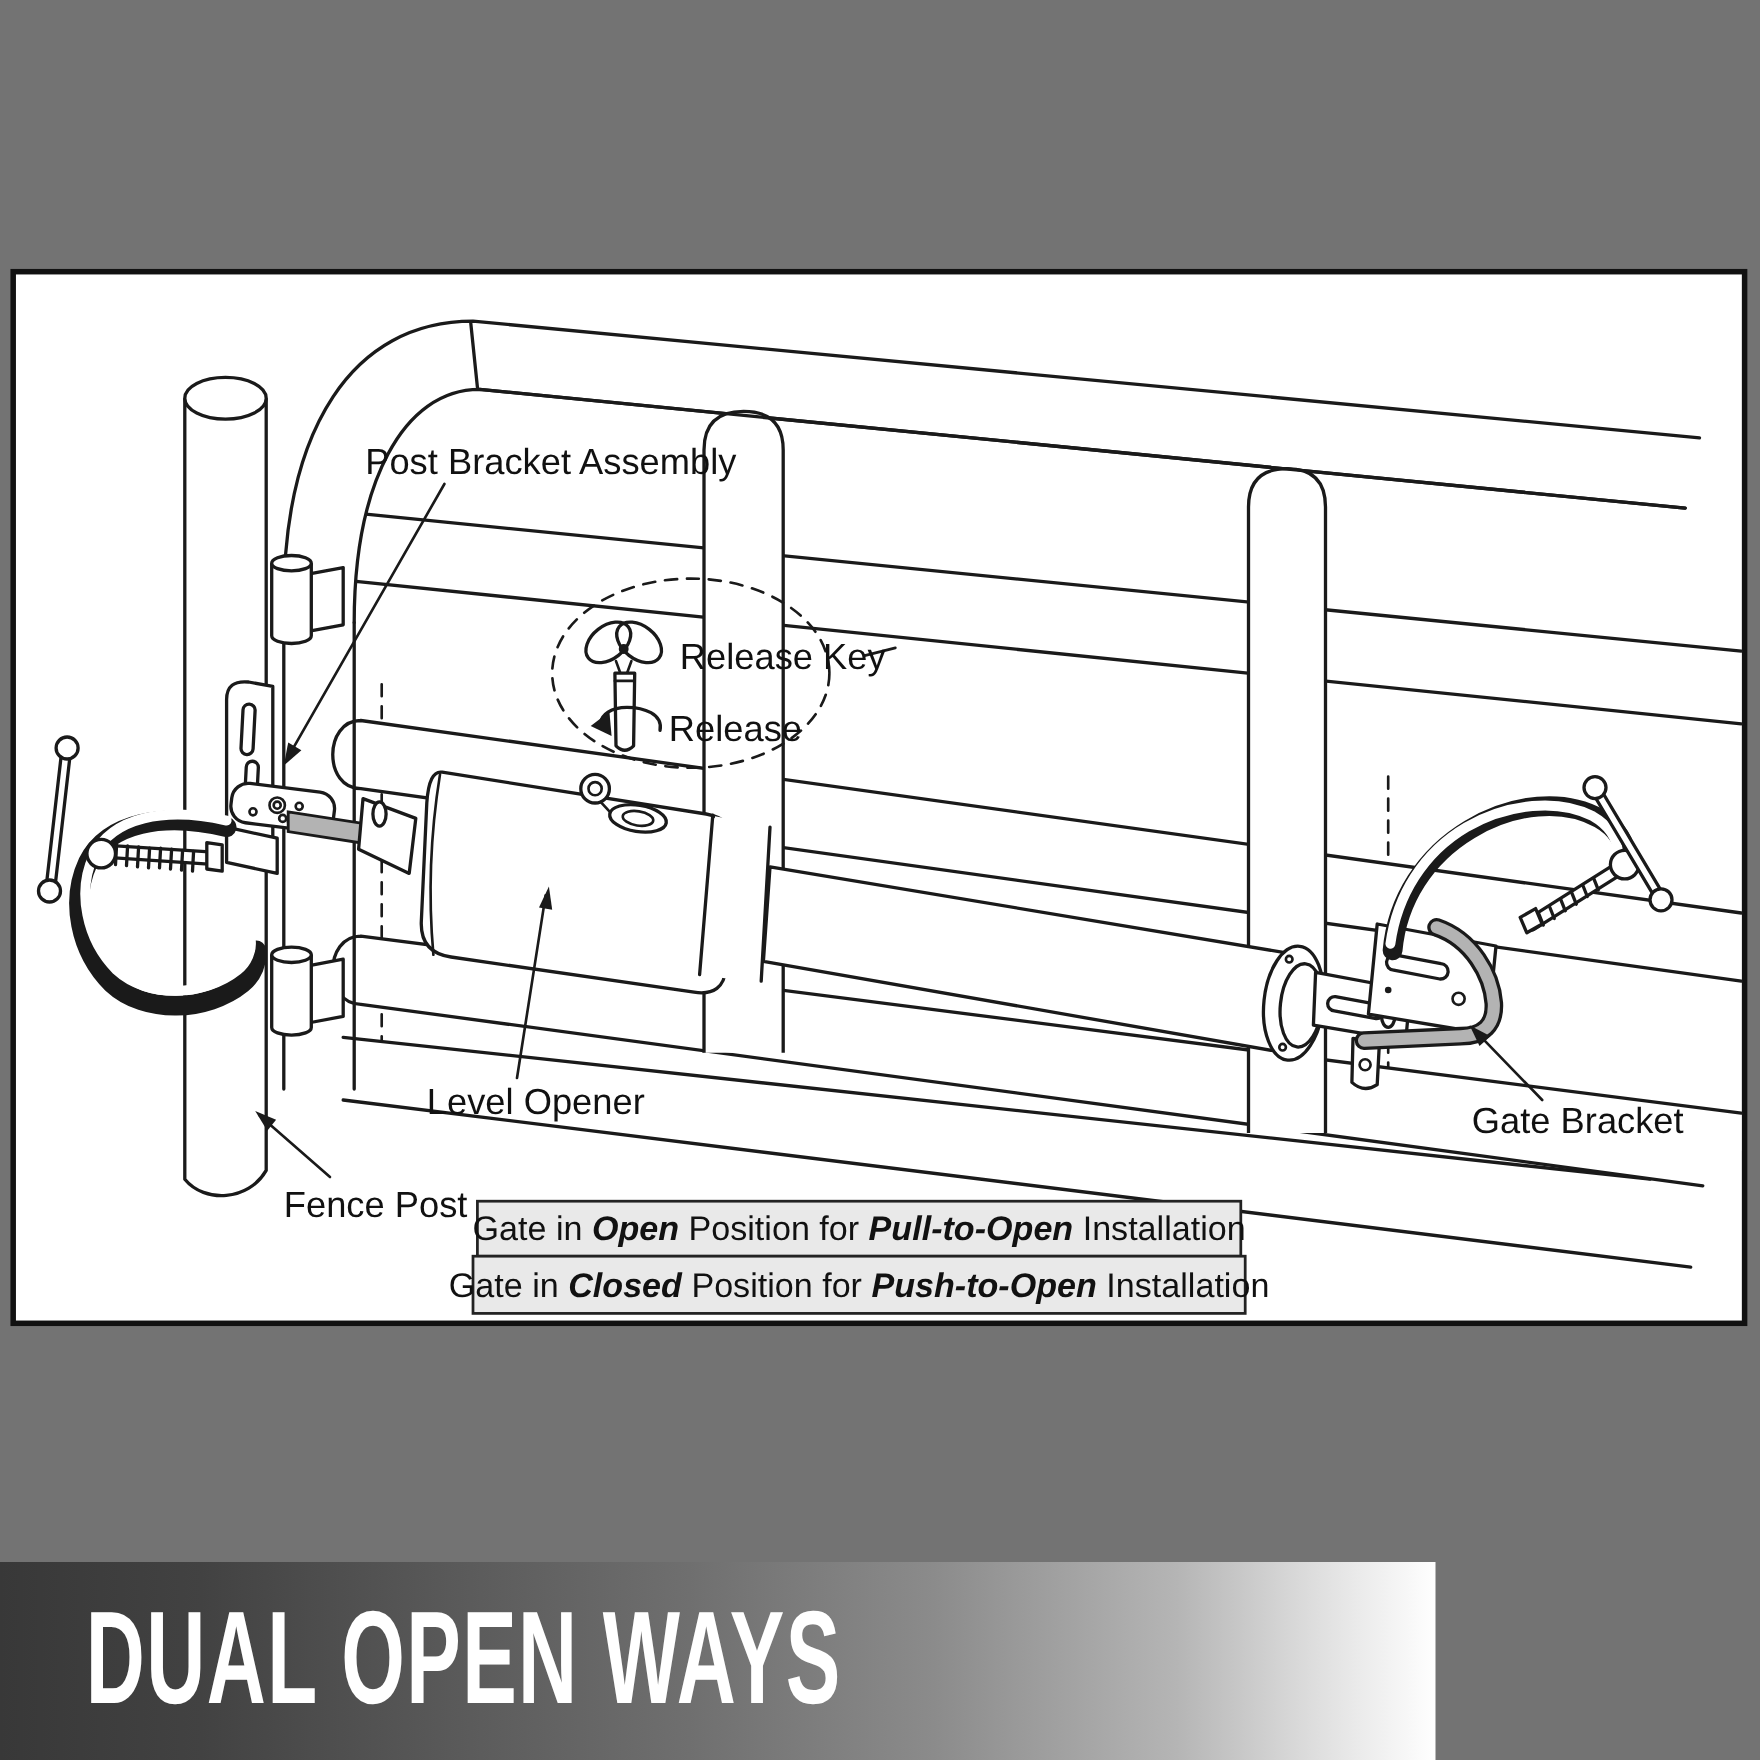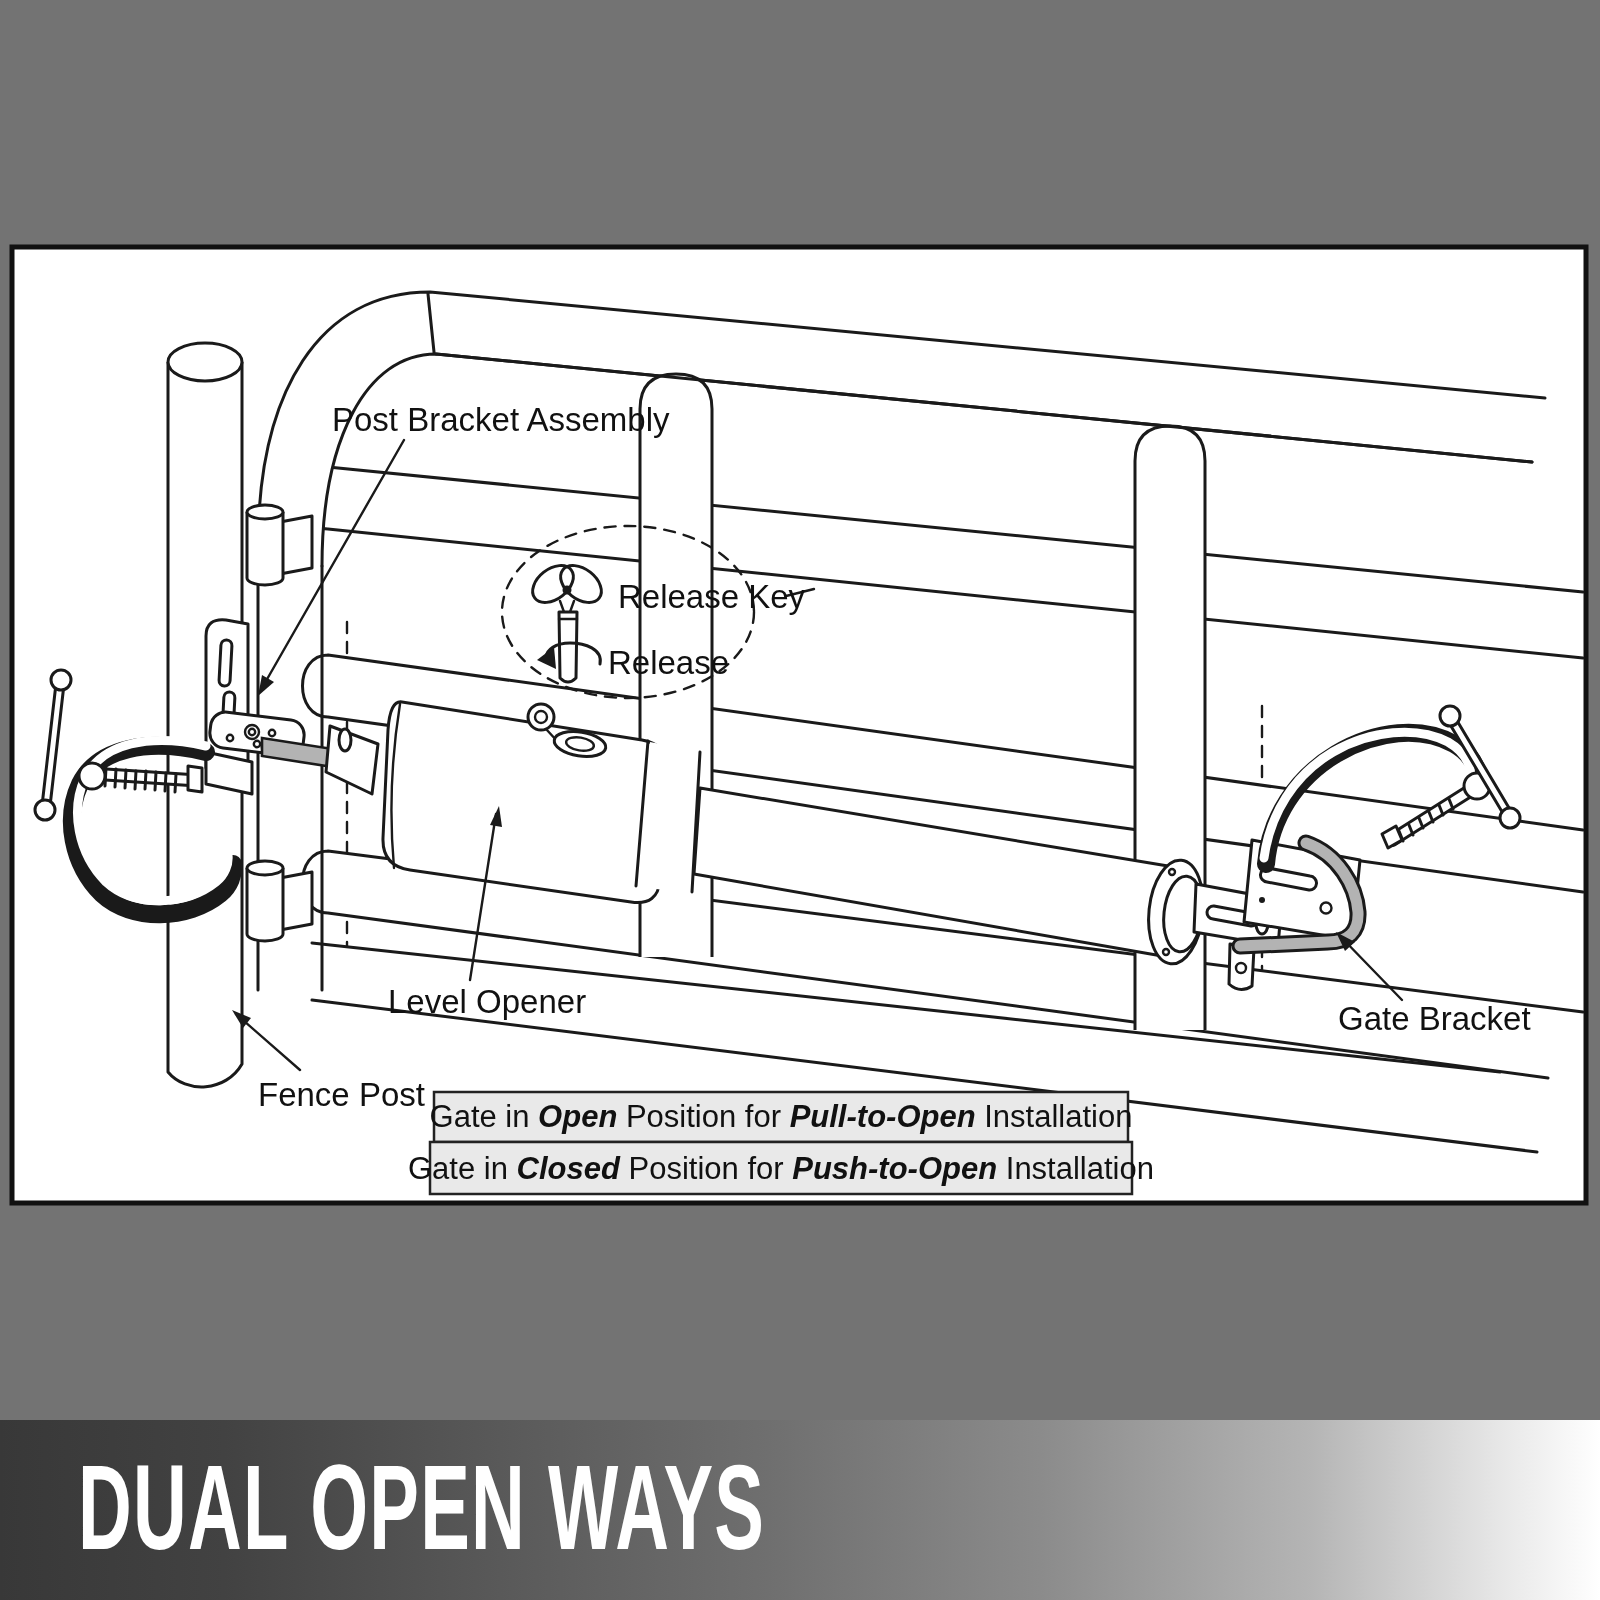--- a/index.html
+++ b/index.html
@@ -3,21 +3,21 @@
 <meta charset="utf-8">
 <style>
   html,body{margin:0;padding:0;background:#fff;}
   .page{position:relative;width:1600px;height:1600px;background:#737373;overflow:hidden;
         font-family:"Liberation Sans",sans-serif;}
   svg{position:absolute;left:0;top:0;}
   svg text{font-family:"Liberation Sans",sans-serif;fill:#111;}
   .lbl{font-size:33px;}
   .cap{font-size:31px;}
   .cap .emph{font-weight:bold;font-style:italic;}
-  .banner{position:absolute;left:0;top:1420px;width:1600px;height:180px;
+  .banner{position:absolute;left:0;top:1420px;width:1305px;height:180px;
     background:linear-gradient(90deg,#383838 0%,#424242 14%,#5a5a5a 32%,#6f6f6f 48%,
                #8b8b8b 65%,#b5b5b5 82%,#e8e8e8 94%,#ffffff 100%);}
   .banner-title{position:absolute;left:78px;top:50%;
     transform:translateY(-52%) scaleX(0.62);transform-origin:left center;
     font-weight:700;font-size:120px;letter-spacing:2px;color:#fff;white-space:nowrap;}
 </style>
 </head>
 <body>
 
 <div class="page">

